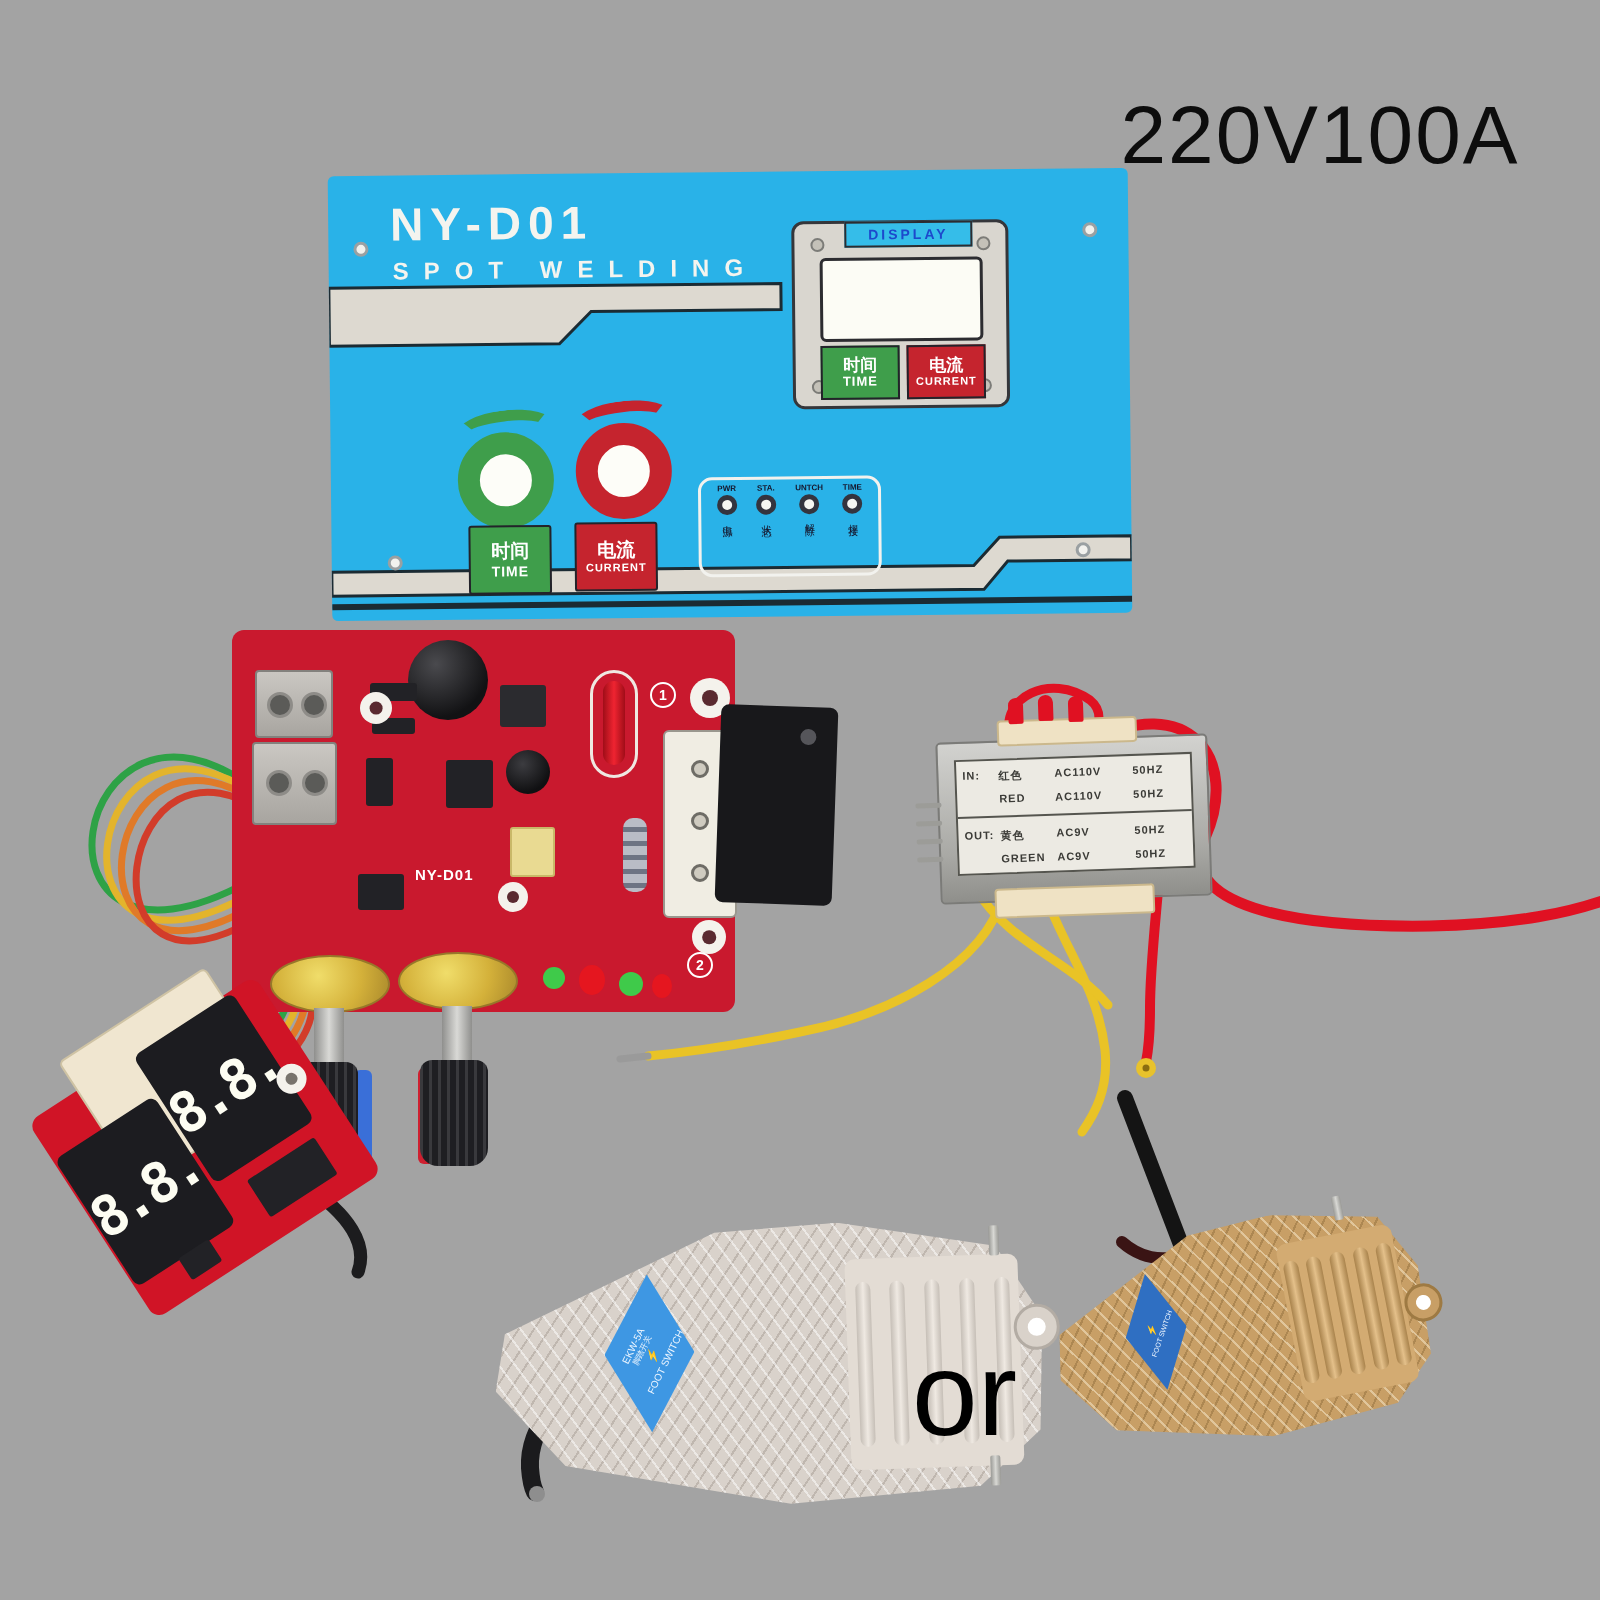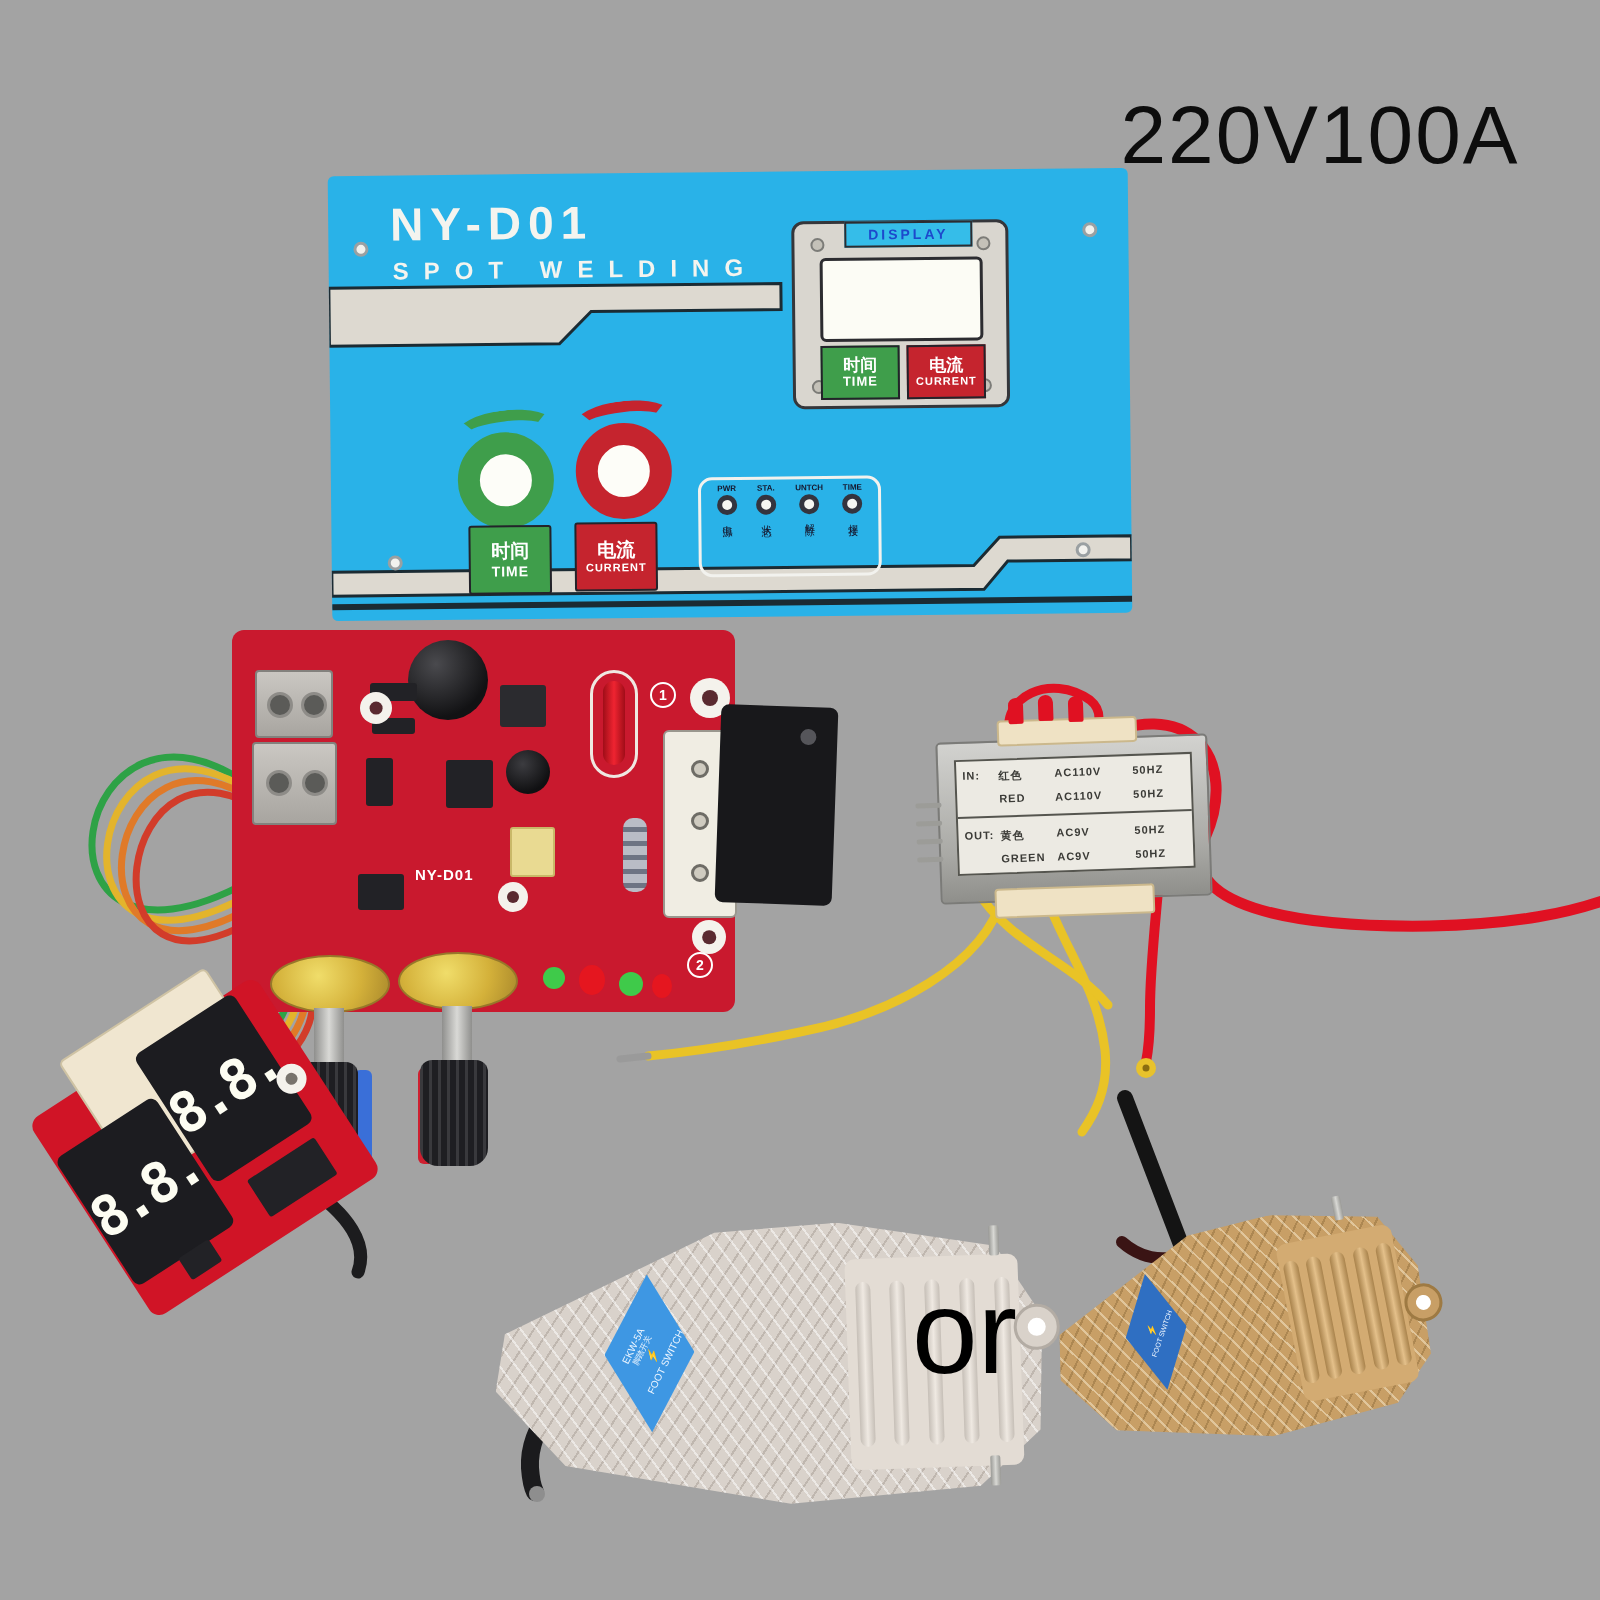--- a/index.html
+++ b/index.html
@@ -108,21 +108,21 @@
   .heel{position:absolute;border-radius:10px;display:flex;align-items:center;justify-content:space-around;}
   .rib{width:15px;height:78%;border-radius:8px;}
   .diamond{position:absolute;clip-path:polygon(50% 0,100% 50%,50% 100%,0 50%);
            display:flex;align-items:center;justify-content:center;}
   .dtext{display:flex;flex-direction:column;align-items:center;gap:1px;color:#eef6ff;
          text-align:center;line-height:1.1;white-space:nowrap;}
   .ear{position:absolute;border-radius:50%;box-sizing:border-box;}
   .ear i{position:absolute;left:50%;top:50%;transform:translate(-50%,-50%);border-radius:50%;background:#fff;display:block;}
   .pin{position:absolute;background:linear-gradient(90deg,#9a9a96,#d8d8d4,#9a9a96);border-radius:2px;}
 
-  .or-label{position:absolute;left:912px;top:1264px;font-size:118px;color:#000;}
+  .or-label{position:absolute;left:912px;top:1326px;font-size:118px;color:#000;}
 
   svg.wires{position:absolute;left:0;top:0;pointer-events:none;}
 </style>
 </head>
 <body>
 
 <div class="canvas">
 
   <div class="rating">220V100A</div>
 

